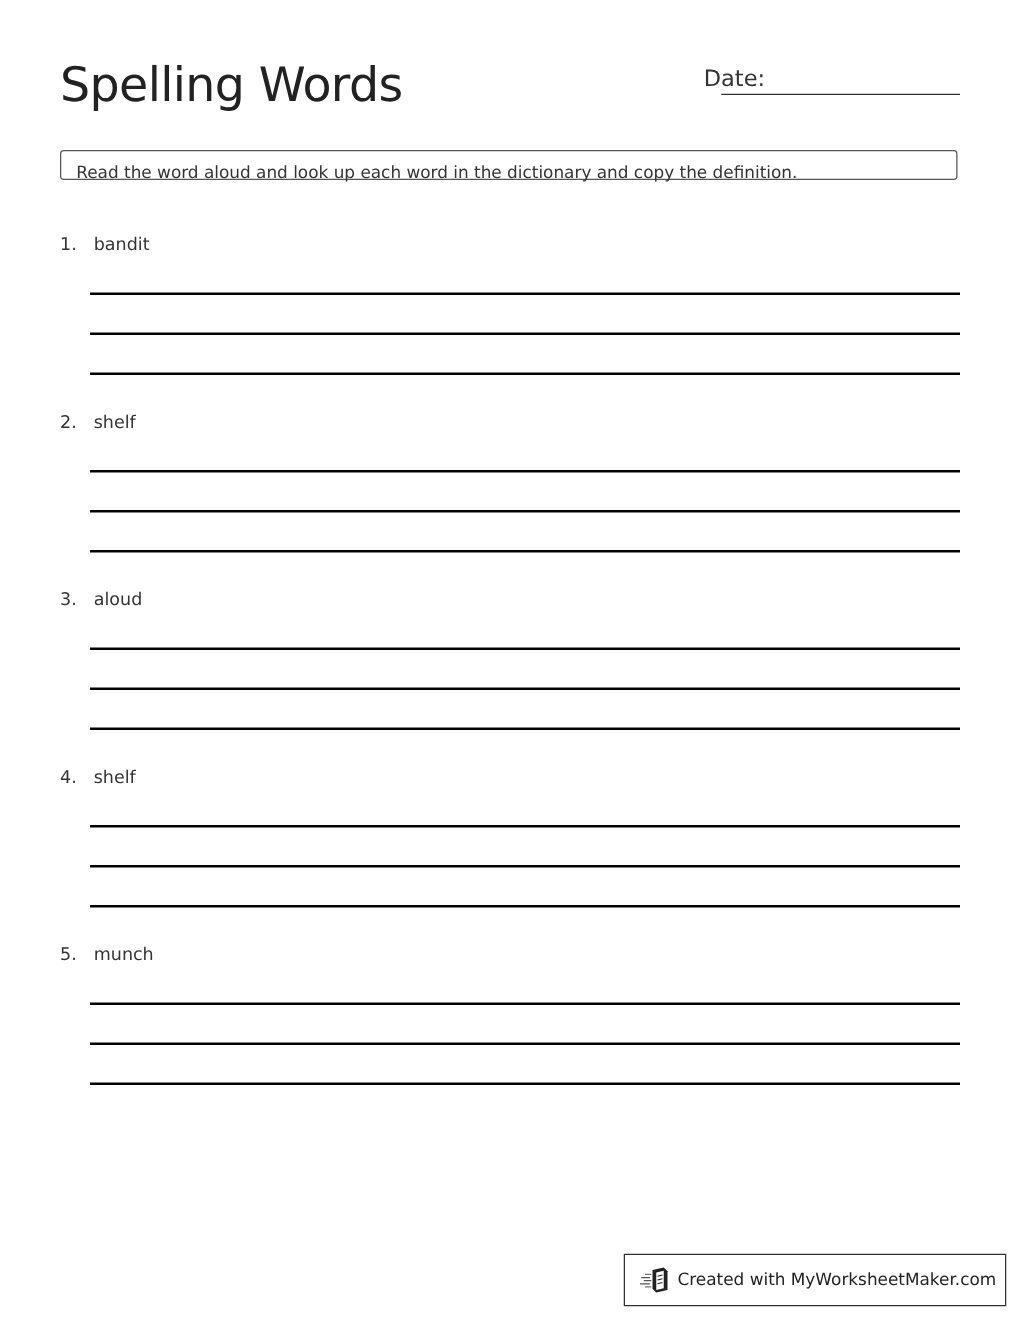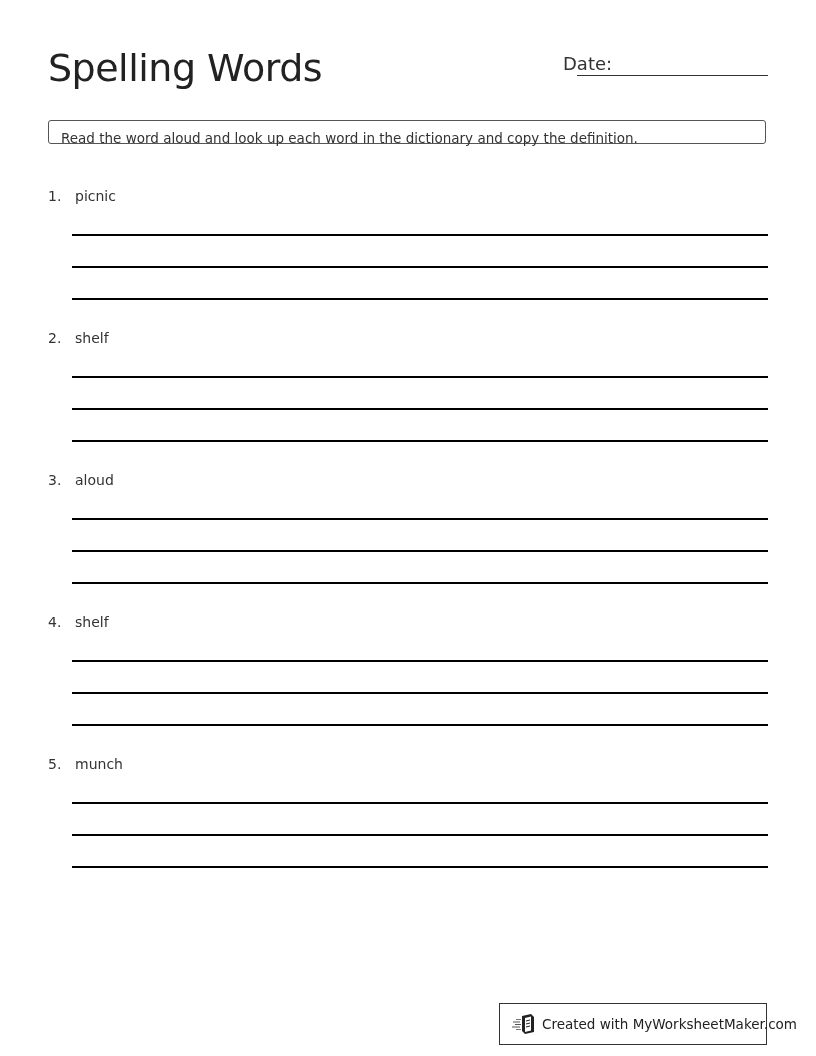--- a/index.html
+++ b/index.html
@@ -91,21 +91,21 @@
       position: absolute;
       left: 24px;
       width: 696px;
       height: 0;
       border-top: 2px solid #000;
     }
     .credit {
       position: absolute;
       left: 499px;
       top: 1003px;
-      width: 268px;
+      width: 306px;
       height: 42px;
       border: 1px solid #333;
       box-sizing: border-box;
       display: flex;
       align-items: center;
       padding-left: 12px;
       font-size: 13.5px;
       color: #222;
       white-space: nowrap;
     }
@@ -123,21 +123,21 @@
 
 <div class="date-wrap">
   <span class="date-label">Date:</span>
   <div class="date-line"></div>
 </div>
 
 <div class="instructions">Read the word aloud and look up each word in the dictionary and copy the definition.</div>
 
 <div class="item" style="top:187px;">
   <span class="item-num">1.</span>
-  <span class="item-word">picnic</span>
+  <span class="item-word">bandit</span>
   <div class="answer-line" style="top:47px;"></div>
   <div class="answer-line" style="top:79px;"></div>
   <div class="answer-line" style="top:111px;"></div>
 </div>
 
 <div class="item" style="top:329px;">
   <span class="item-num">2.</span>
   <span class="item-word">shelf</span>
   <div class="answer-line" style="top:47px;"></div>
   <div class="answer-line" style="top:79px;"></div>

